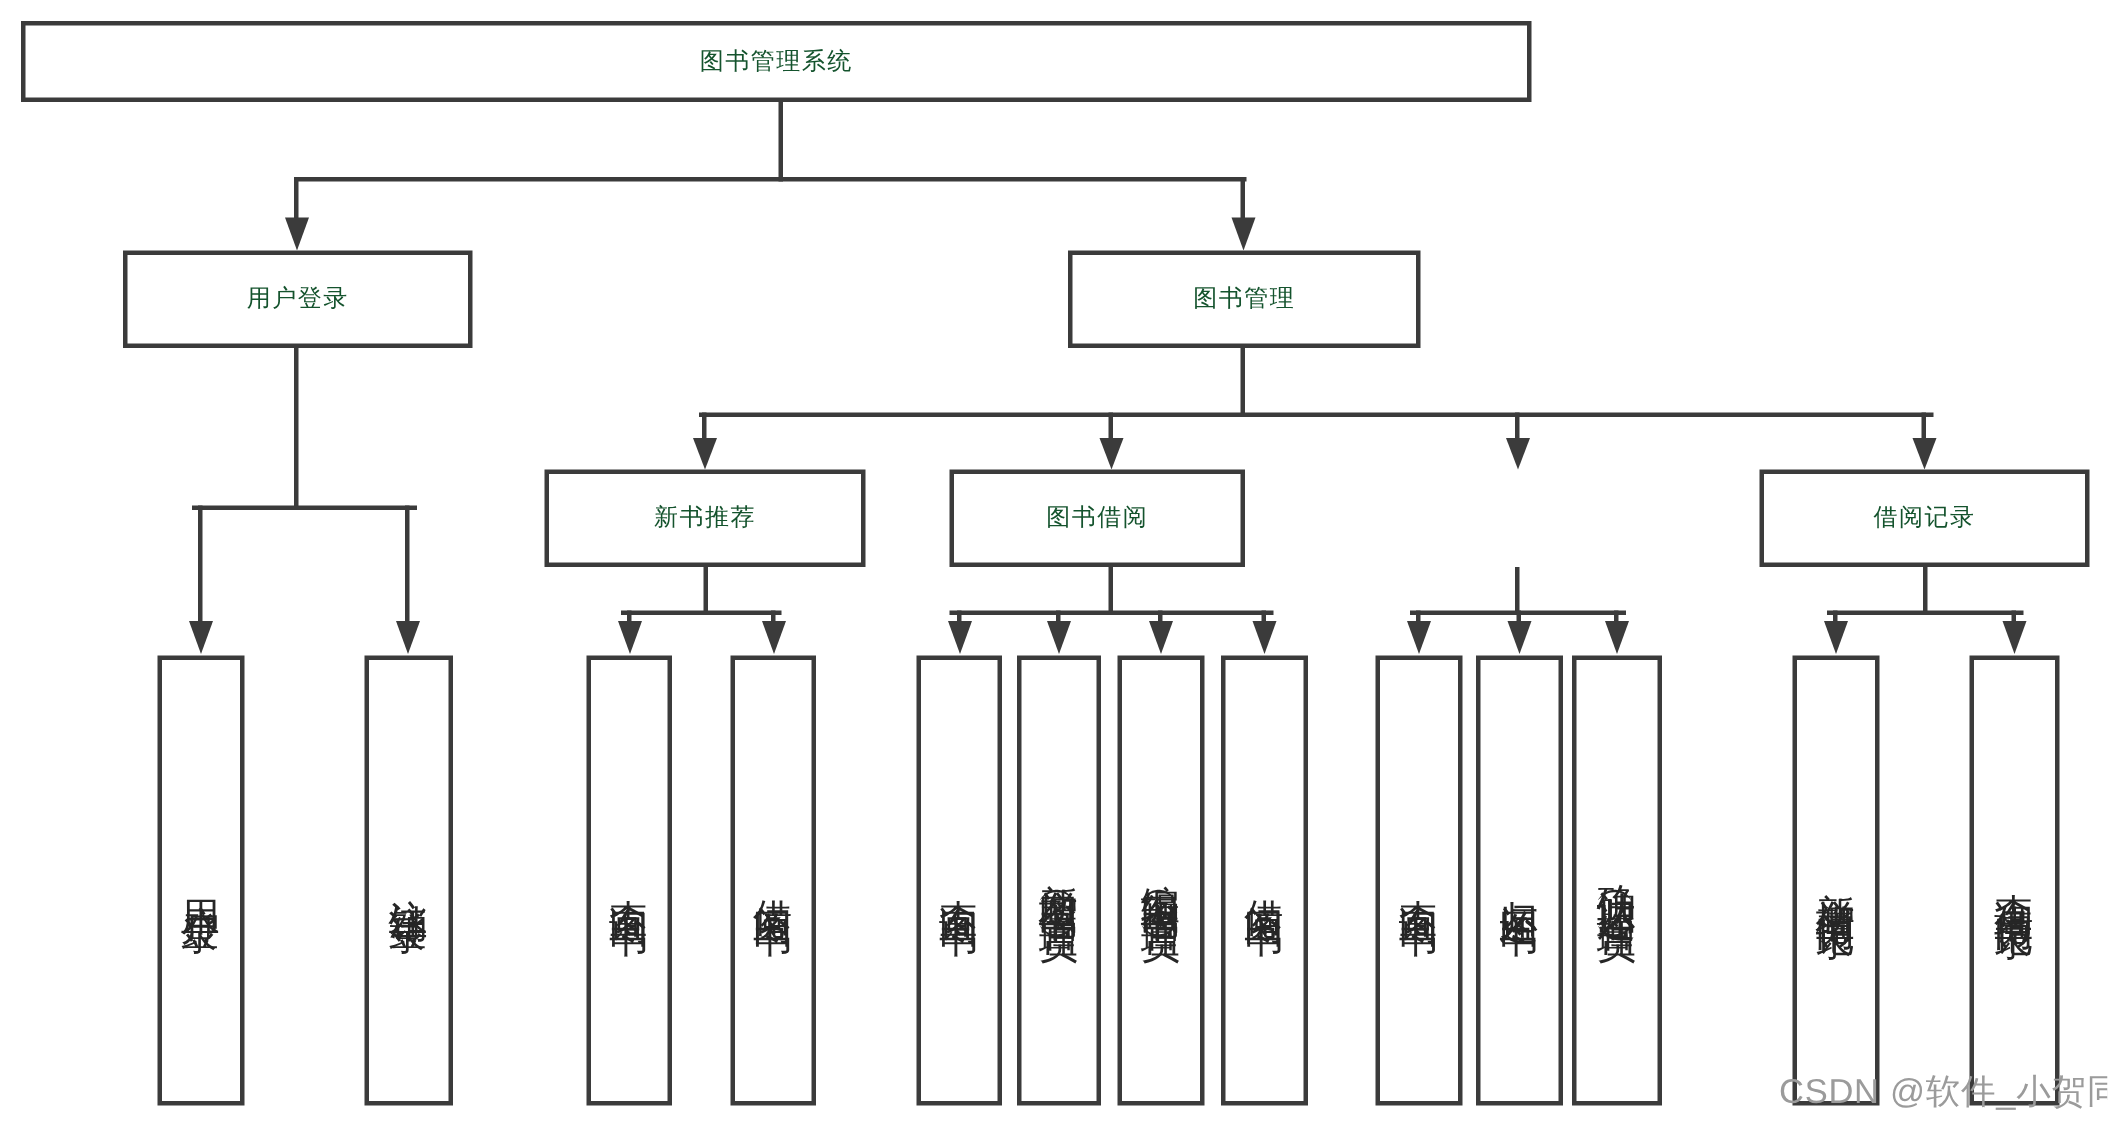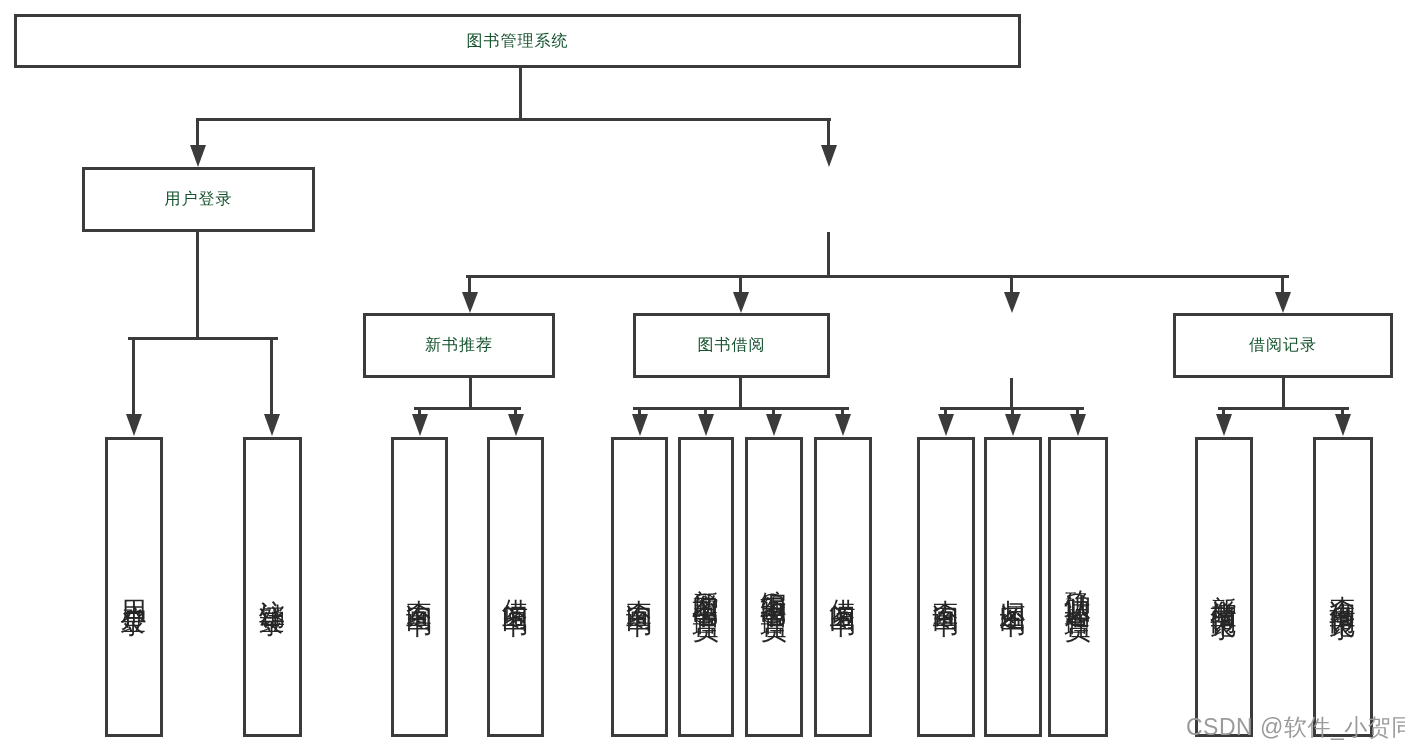--- a/index.html
+++ b/index.html
@@ -69,33 +69,34 @@
   <div class="box" style="left:14px;top:14px;width:1007px;height:54px;">图书管理系统</div>
 
   <div class="line v" style="left:519px;top:68px;height:53px;"></div>
   <div class="line h" style="left:196px;top:118px;width:635px;"></div>
   <div class="line v" style="left:196px;top:118px;height:30px;"></div>
   <div class="tri" style="left:190px;top:145px;"></div>
   <div class="line v" style="left:827px;top:118px;height:30px;"></div>
   <div class="tri" style="left:821px;top:145px;"></div>
 
   <div class="box" style="left:82px;top:167px;width:233px;height:65px;">用户登录</div>
+  <div class="box" style="left:712px;top:167px;width:235px;height:65px;">图书管理</div>
 
   <div class="line v" style="left:827px;top:232px;height:46px;"></div>
   <div class="line h" style="left:466px;top:275px;width:823px;"></div>
   <div class="line v" style="left:468px;top:275px;height:20px;"></div>
   <div class="tri small" style="left:462px;top:292px;"></div>
   <div class="line v" style="left:739px;top:275px;height:20px;"></div>
   <div class="tri small" style="left:733px;top:292px;"></div>
   <div class="line v" style="left:1010px;top:275px;height:20px;"></div>
   <div class="tri small" style="left:1004px;top:292px;"></div>
   <div class="line v" style="left:1281px;top:275px;height:20px;"></div>
   <div class="tri small" style="left:1275px;top:292px;"></div>
 
-  <div class="box" style="left:363px;top:313px;width:192px;height:65px;">新书推荐</div>
+  <div class="box" style="left:363px;top:313px;width:214px;height:65px;">新书推荐</div>
   <div class="box" style="left:633px;top:313px;width:197px;height:65px;">图书借阅</div>
   <div class="box" style="left:1173px;top:313px;width:220px;height:65px;">借阅记录</div>
 
   <div class="line v" style="left:196px;top:232px;height:108px;"></div>
   <div class="line h" style="left:128px;top:337px;width:150px;"></div>
   <div class="line v" style="left:132px;top:337px;height:80px;"></div>
   <div class="tri" style="left:126px;top:414px;"></div>
   <div class="line v" style="left:270px;top:337px;height:80px;"></div>
   <div class="tri" style="left:264px;top:414px;"></div>
 

